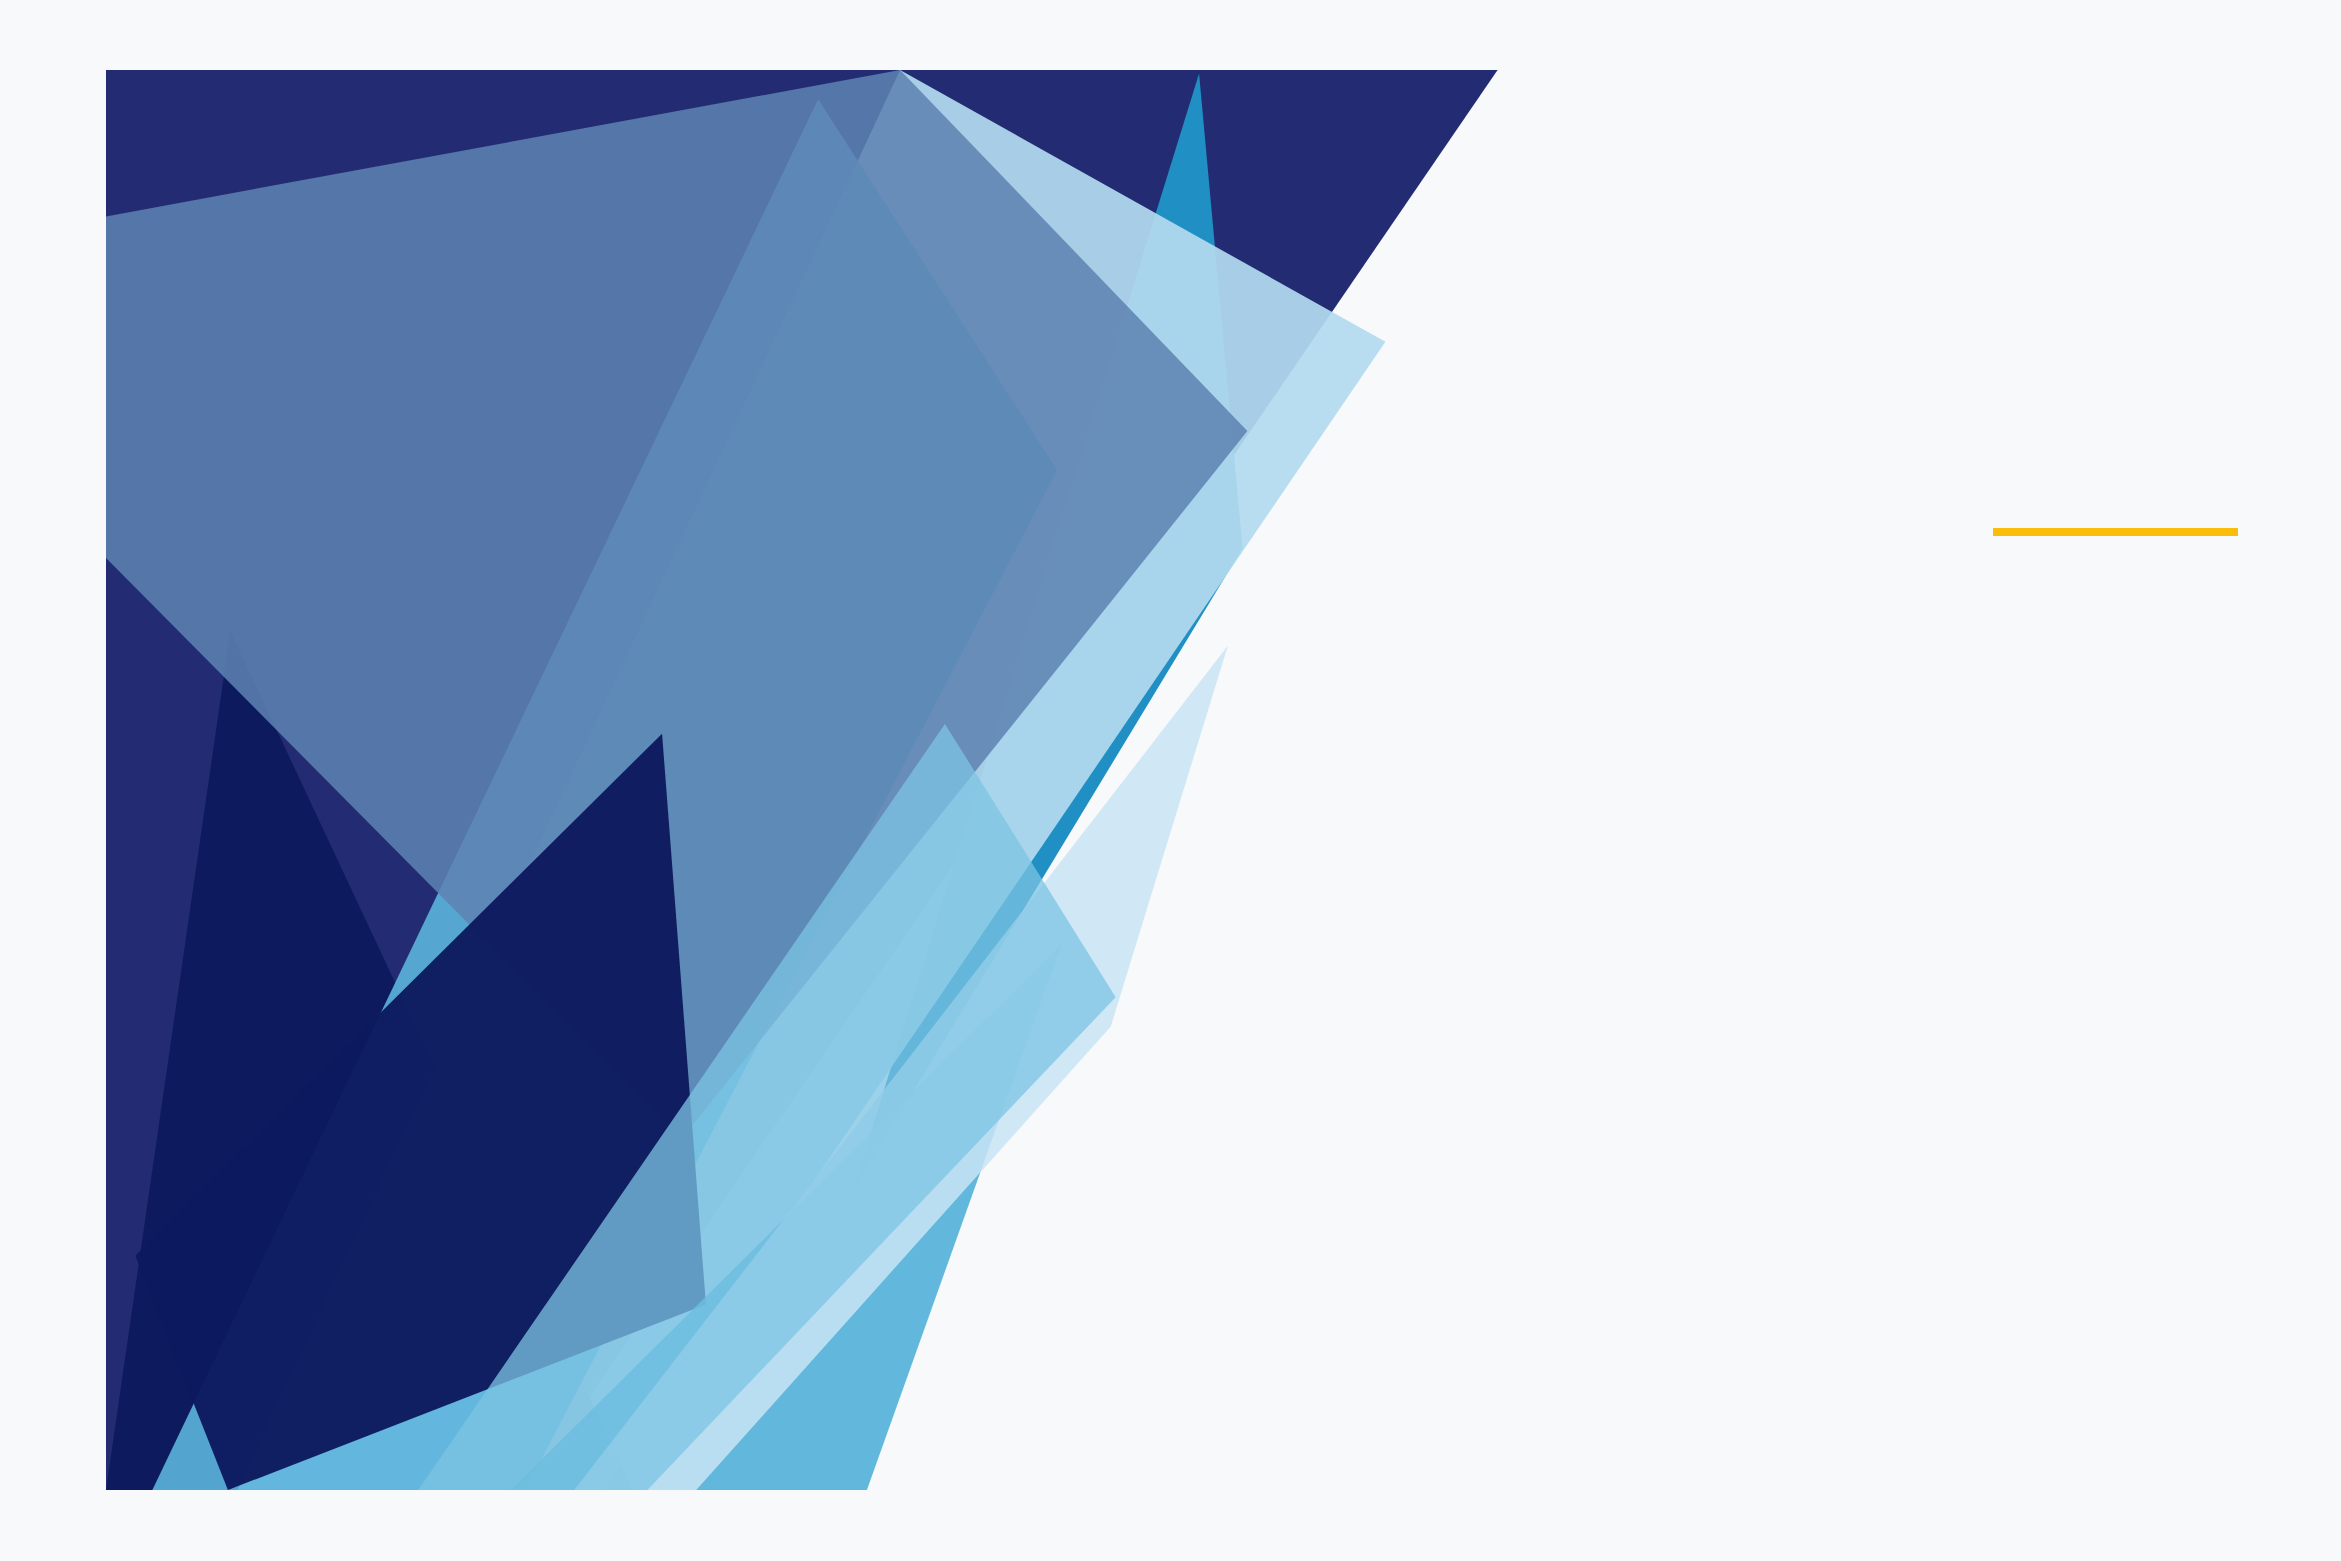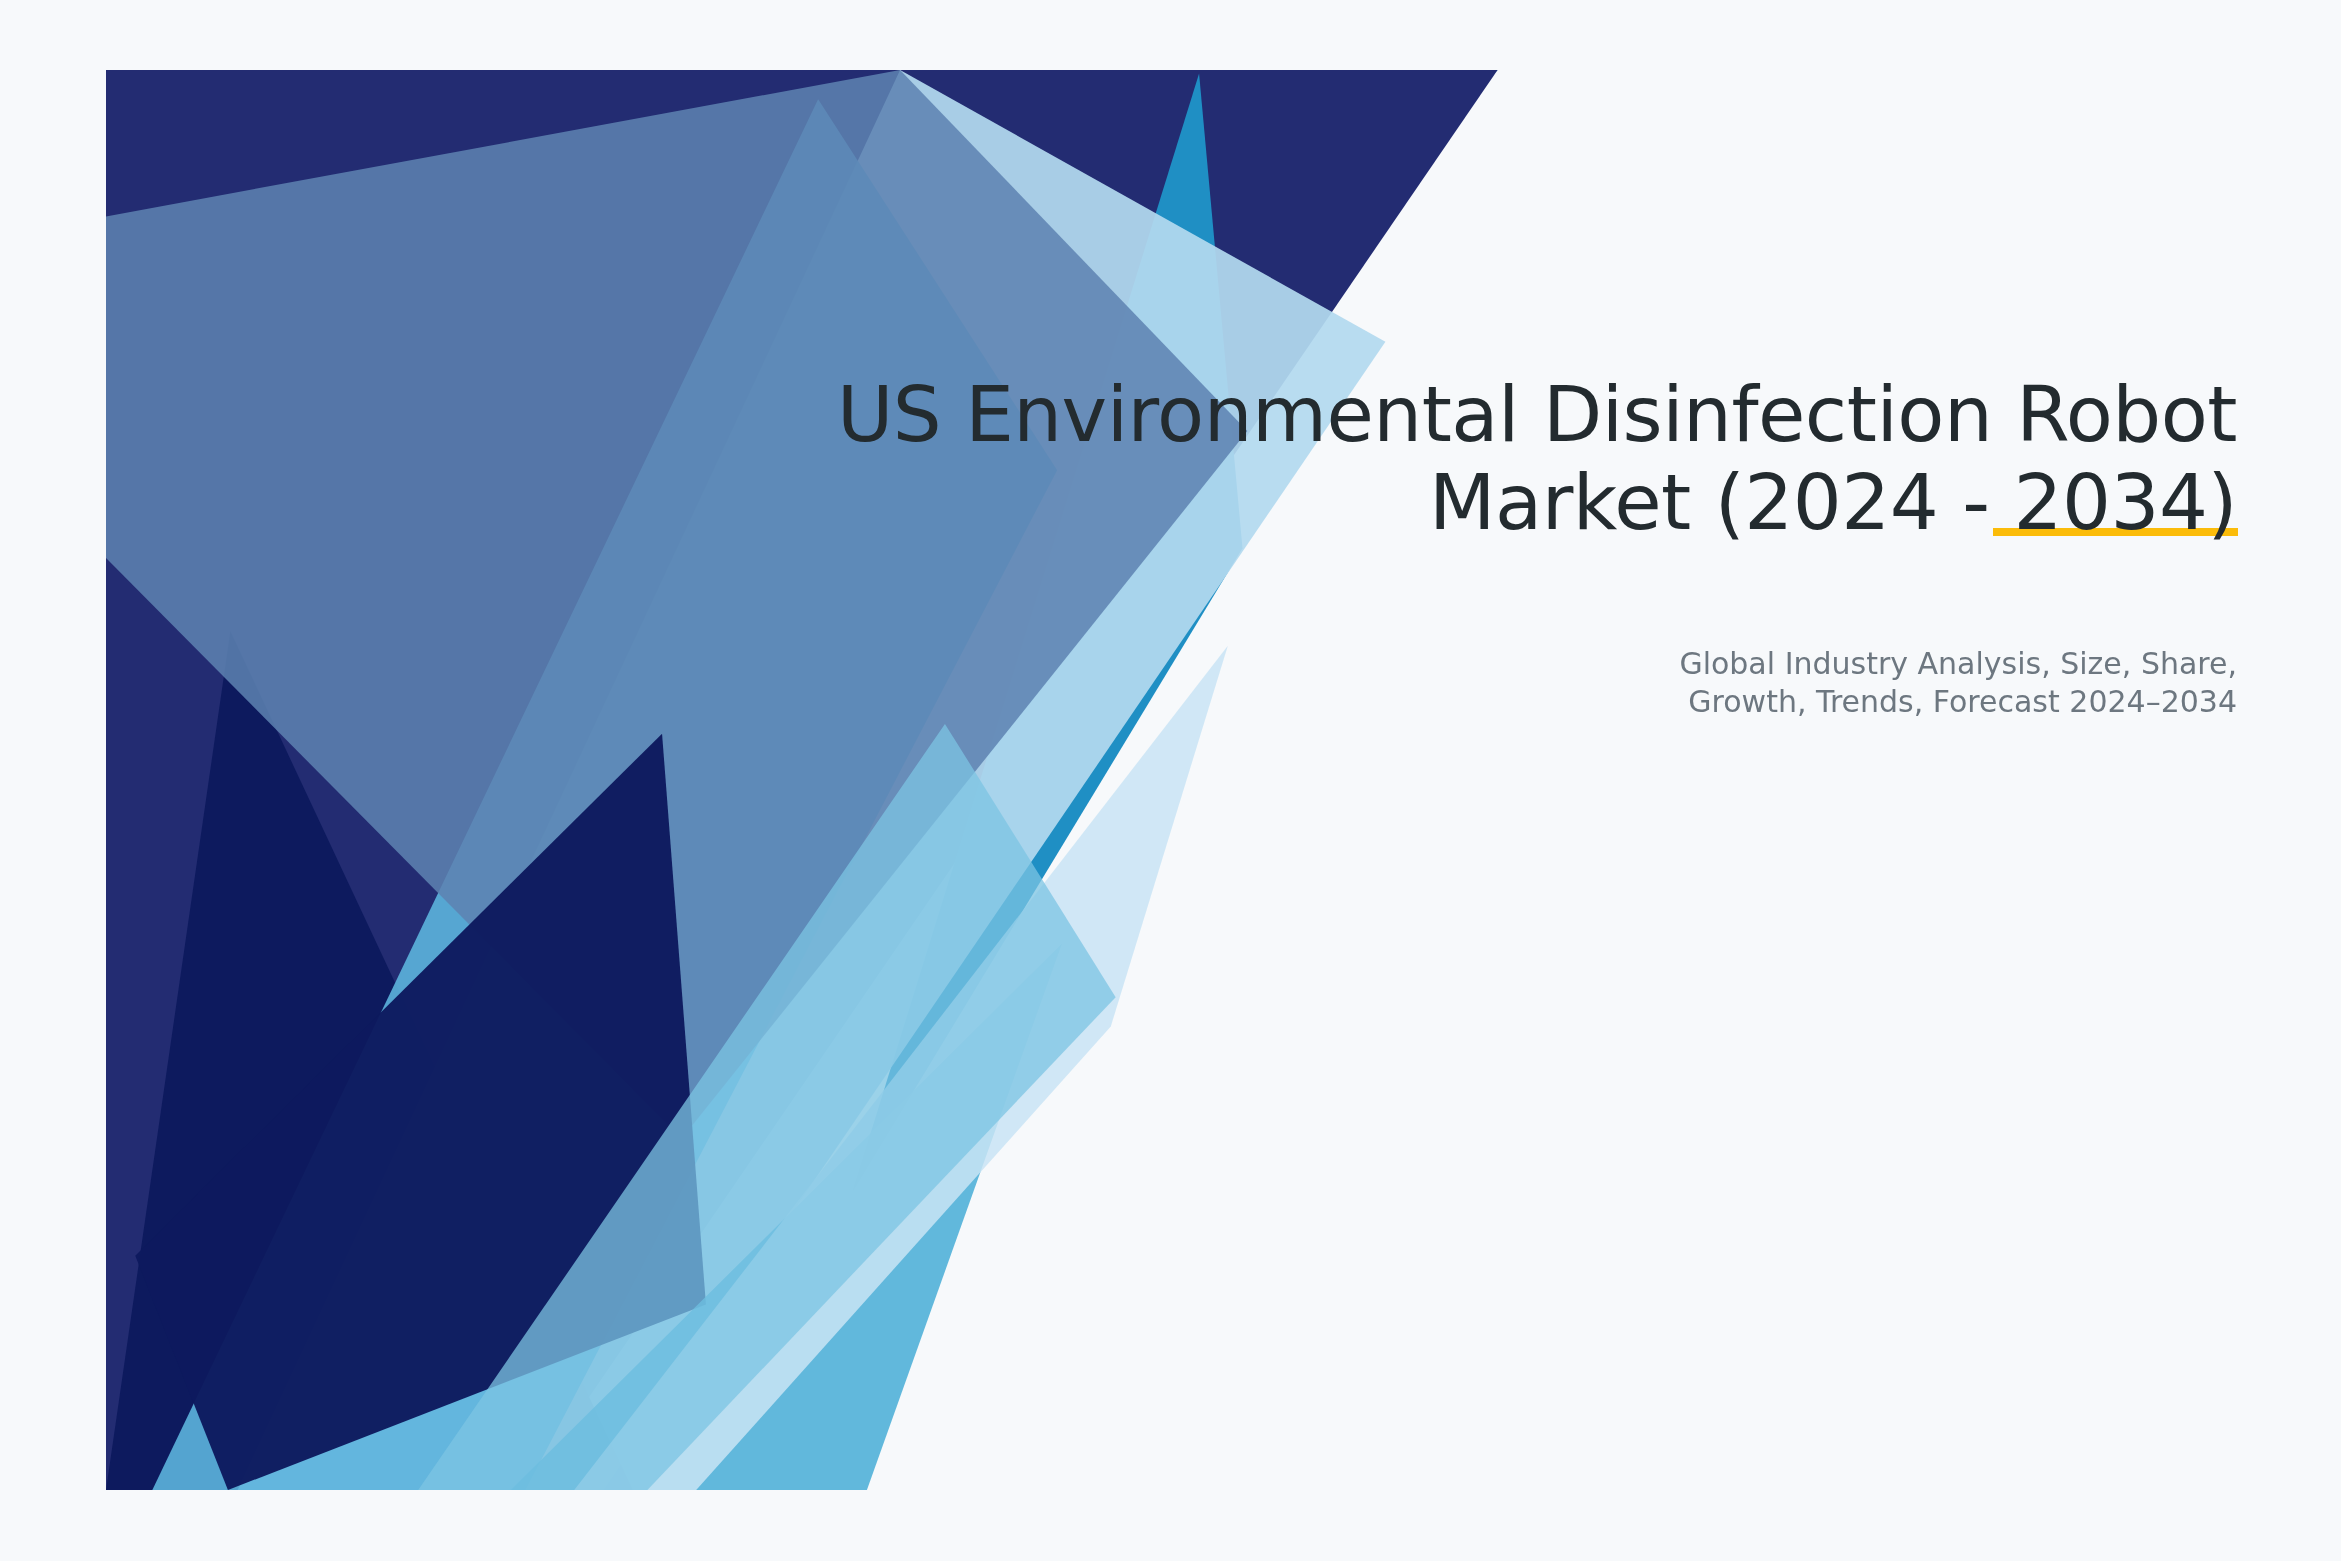--- a/index.html
+++ b/index.html
@@ -96,24 +96,18 @@
       <polygon points="1140,1360 1230,2530 250,2910 60,2430" fill="#0d1a5e" opacity="0.97"></polygon>
 
       <polygon points="1960,1790 1560,2910 830,2910" fill="#3fa9d4" opacity="0.82"></polygon>
 
       <polygon points="2300,1180 2060,1960 1210,2910 960,2910" fill="#c9e4f4" opacity="0.85"></polygon>
 
       <polygon points="1720,1340 2070,1900 1110,2910 640,2910" fill="#7cc4e3" opacity="0.75"></polygon>
     </svg>
   </div>
 
-  <div class="text-block">
-    <h1 class="title">US Environmental Disinfection Robot
-Market (2024 - 2034)</h1>
-  </div>
 
   <div class="accent-rule"></div>
 
-  <div class="subtitle">Global Industry Analysis, Size, Share,
-Growth, Trends, Forecast 2024–2034</div>
 
 </div>
 
 
 </body></html>

